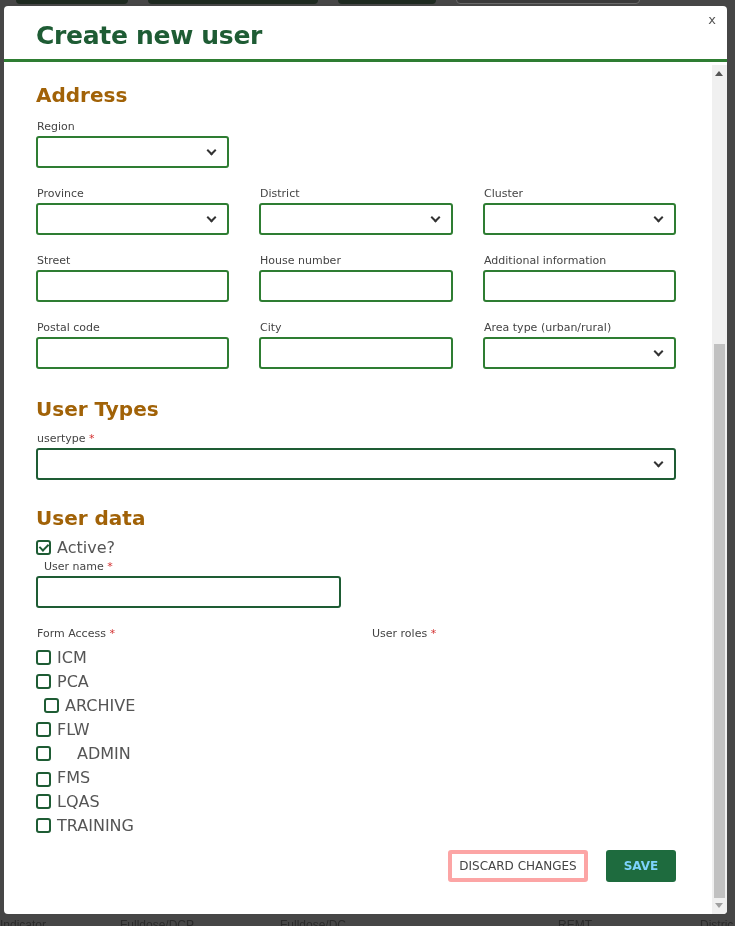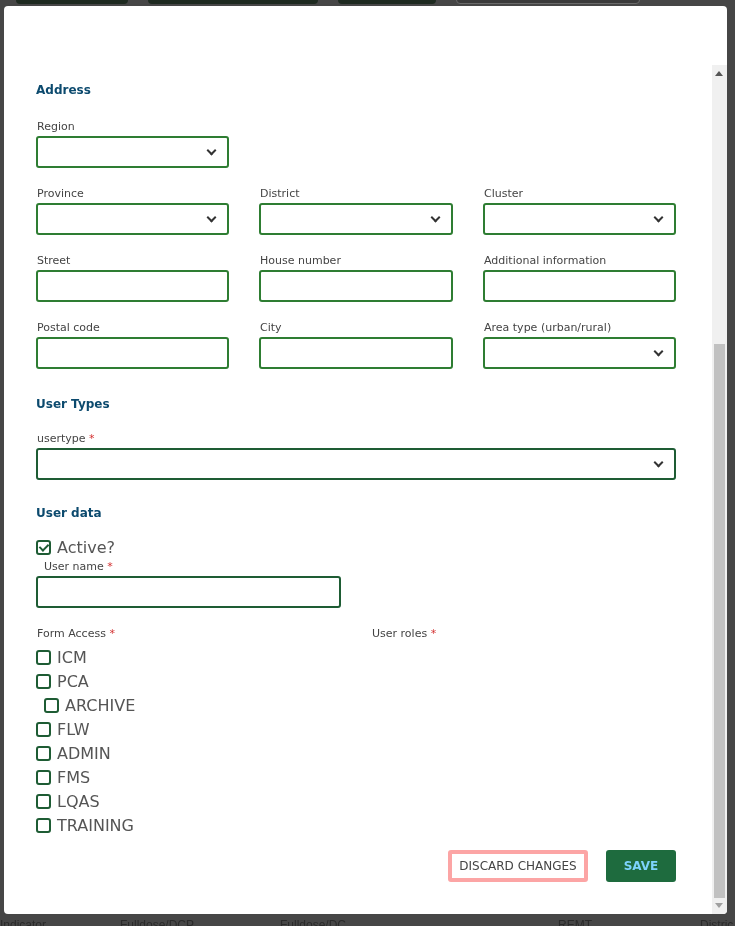--- a/index.html
+++ b/index.html
@@ -38,21 +38,21 @@
     position: absolute; left: 3px; width: 0; height: 0;
     border-left: 4px solid transparent; border-right: 4px solid transparent;
   }
   .scroll-up { top: 6px; border-bottom: 5px solid #555; }
   .scroll-down { bottom: 6px; border-top: 5px solid #a0a0a0; }
   .scroll-thumb {
     position: absolute; left: 2px; width: 11px; top: 279px; bottom: 16px; background: #c1c1c1;
   }
 
   .section-title {
-    position: absolute; left: 32px; font-size: 12px; font-weight: bold; color: #0c4a6e;
+    position: absolute; left: 32px; font-size: 20px; font-weight: bold; color: #a16207;
     font-family: "DejaVu Sans", sans-serif;
   }
   .field-label {
     position: absolute; font-size: 11px; color: #444; font-family: "DejaVu Sans", sans-serif;
   }
   .req { color: #d32f2f; }
   .field {
     position: absolute; height: 32px; border: 2px solid #2e7d32; border-radius: 3px; background: #fff;
   }
   .field.dark { border-color: #1e5c34; }
@@ -92,20 +92,24 @@
   <div class="bg-btn" style="left:338px;width:98px;"></div>
   <div class="bg-btn outline" style="left:456px;width:184px;"></div>
   <span class="bg-footer-text" style="left:0px;">Indicator</span>
   <span class="bg-footer-text" style="left:120px;">Fulldose/DCP</span>
   <span class="bg-footer-text" style="left:280px;">Fulldose/DC</span>
   <span class="bg-footer-text" style="left:558px;">REMT</span>
   <span class="bg-footer-text" style="left:700px;">Distric</span>
 </div>
 
 <div class="modal">
+  <div class="modal-header">
+    <h1 class="modal-title">Create new user</h1>
+    <span class="close-btn">x</span>
+  </div>
 
   <div class="modal-body">
 
     <h2 class="section-title" style="top:18px;">Address</h2>
 
     <label class="field-label" style="left:33px;top:55px;">Region</label>
     <div class="field" style="left:32px;top:71px;width:193px;">
       <span class="chevron"></span>
     </div>
 
@@ -188,25 +192,25 @@
       <span class="checkbox-label">PCA</span>
     </div>
     <div class="checkbox-row" style="top:631px;padding-left:8px;">
       <span class="checkbox"></span>
       <span class="checkbox-label">ARCHIVE</span>
     </div>
     <div class="checkbox-row" style="top:655px;">
       <span class="checkbox"></span>
       <span class="checkbox-label">FLW</span>
     </div>
-    <div class="checkbox-row" style="top:679px;">
+    <div class="checkbox-row" style="top:679px;gap:20px;">
       <span class="checkbox"></span>
       <span class="checkbox-label">ADMIN</span>
     </div>
-    <div class="checkbox-row" style="top:703px;">
+    <div class="checkbox-row" style="top:703px;align-items:flex-end;">
       <span class="checkbox"></span>
       <span class="checkbox-label">FMS</span>
     </div>
     <div class="checkbox-row" style="top:727px;">
       <span class="checkbox"></span>
       <span class="checkbox-label">LQAS</span>
     </div>
     <div class="checkbox-row" style="top:751px;">
       <span class="checkbox"></span>
       <span class="checkbox-label">TRAINING</span>

